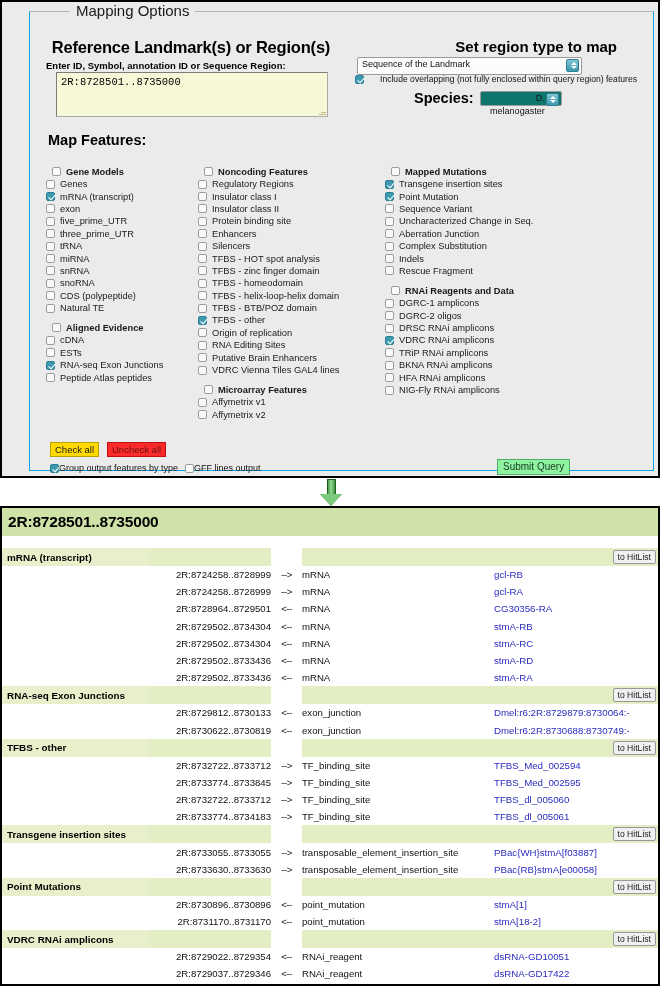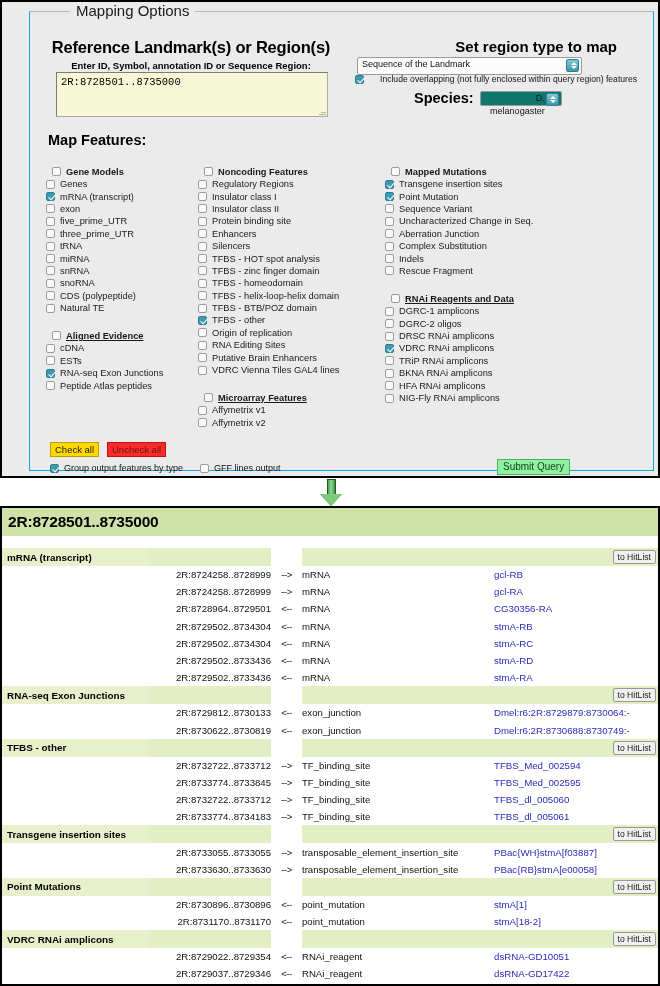--- a/index.html
+++ b/index.html
@@ -54,21 +54,21 @@
     text-align: center;
     font-size: 16.5px;
     font-weight: bold;
     color: #000;
     letter-spacing: -0.2px;
   }
   .sub-ref {
     position: absolute;
     left: 44px; top: 58px;
     width: 290px;
-    text-align: center;
+    text-align: left;
     font-size: 9.5px;
     font-weight: bold;
     color: #000;
   }
   .landmark-box {
     position: absolute;
     left: 54px; top: 70px;
     width: 272px; height: 45px;
     background: #f7f8d8;
     border: 1px solid #a9a9a9;
@@ -180,21 +180,21 @@
     font-size: 9.3px;
     color: #1a1a1a;
     white-space: nowrap;
   }
   .cb-row.group {
     font-weight: bold;
     font-size: 9.3px;
     padding-left: 6px;
     height: 13px;
   }
-  .cb-row.spacer-top { margin-top: 15px; text-decoration: underline; }
+  .cb-row.spacer-top { margin-top: 7px; }
 
   .cb {
     position: relative;
     width: 9px; height: 9px;
     min-width: 9px;
     background: #fafafa;
     border: 1px solid #9c9c9c;
     border-radius: 2px;
   }
   .cb.checked {
@@ -228,21 +228,21 @@
     background: #fc2b2b;
     border: 1px solid #c01010;
     font-size: 9.5px;
     color: #6b1212;
     padding: 1px 4px;
     line-height: 11px;
   }
   .bottom-opts {
     position: absolute;
     left: 48px; top: 461px;
-    display: flex; align-items: center; gap: 5px;
+    display: flex; align-items: center; 
     font-size: 9px; color: #111;
   }
   .bottom-opts .gap { width: 7px; }
   .btn-submit {
     position: absolute;
     left: 495px; top: 457px;
     background: #8ef2a0;
     border: 1px solid #4fae65;
     font-size: 10px;
     color: #173d21;

